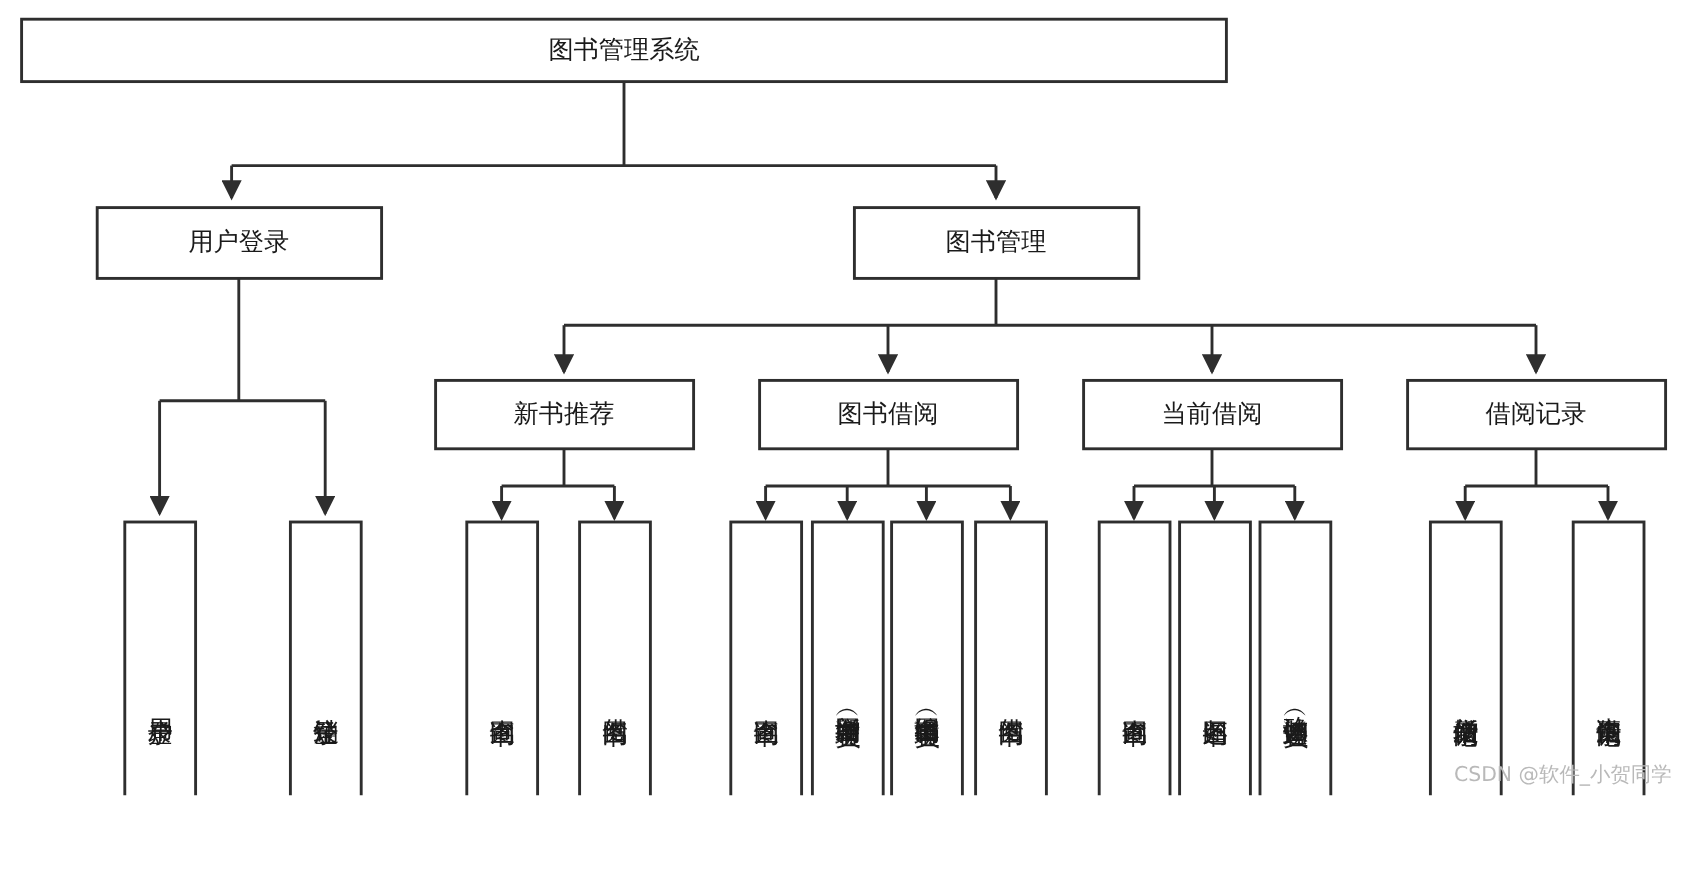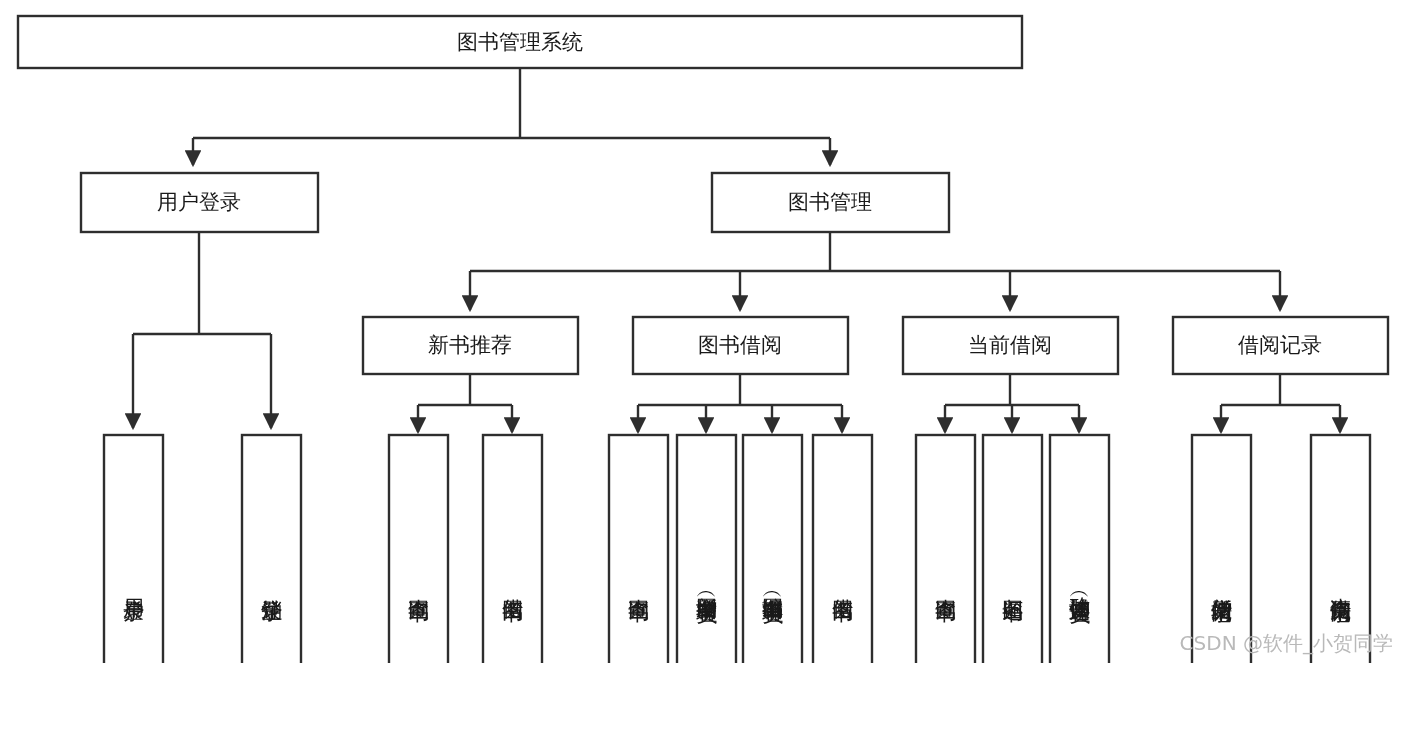--- a/index.html
+++ b/index.html
@@ -60,21 +60,21 @@
     align-items: center;
     justify-content: center;
     white-space: nowrap;
     user-select: none;
   }
   .watermark {
     position: absolute;
     right: 12px;
     bottom: 6px;
     font-family: "DejaVu Sans", "Liberation Sans", sans-serif;
-    font-size: 20px;
+    font-size: 17px;
     color: #b9b9b9;
     white-space: nowrap;
     user-select: none;
   }
 </style>
 </head>
 <body>
 
 <div id="diagram-root">
 

